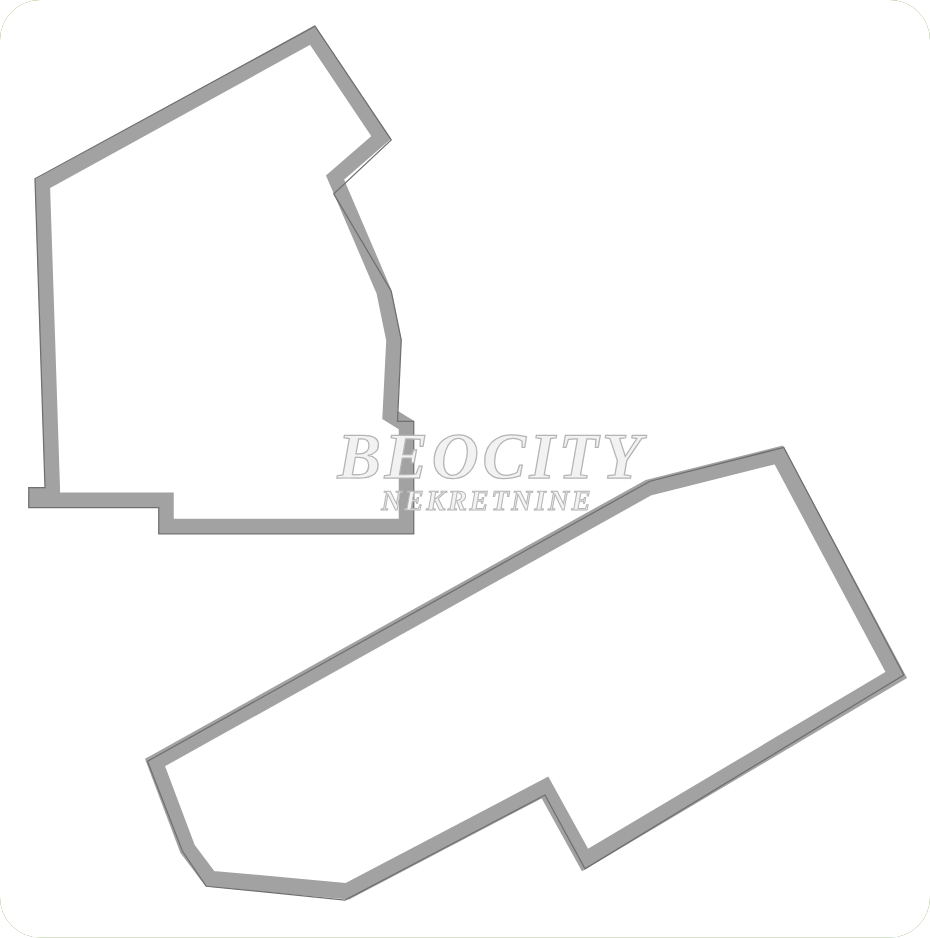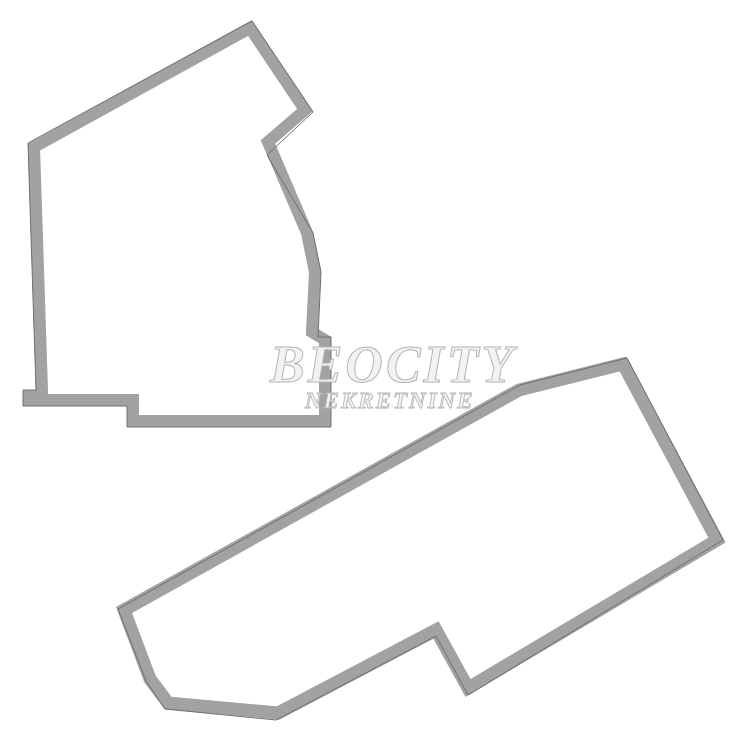--- a/index.html
+++ b/index.html
@@ -1,17 +1,17 @@
 <!DOCTYPE html>
 <html><head>
 <meta charset="utf-8">
 <style>
   html,body{margin:0;padding:0;background:#fff;}
   #c{position:relative;width:744px;height:750px;overflow:hidden;background:#4d7c0f;
-     font-family:"Liberation Sans", sans-serif;}
+     font-family:"Liberation Sans", sans-serif;border-radius:32px;}
   svg{position:absolute;left:0;top:0;}
 </style>
 </head>
 <body>
 <div id="c">
 <svg width="744" height="750" viewBox="0 0 744 750">
 <defs>
   <pattern id="xh45" width="7" height="7" patternUnits="userSpaceOnUse" patternTransform="rotate(45)">
     <rect width="7" height="7" fill="#fff"></rect>
     <path d="M0,0H7M0,7H7M0,0V7M7,0V7" stroke="#8e8e8e" stroke-width="1"></path>

